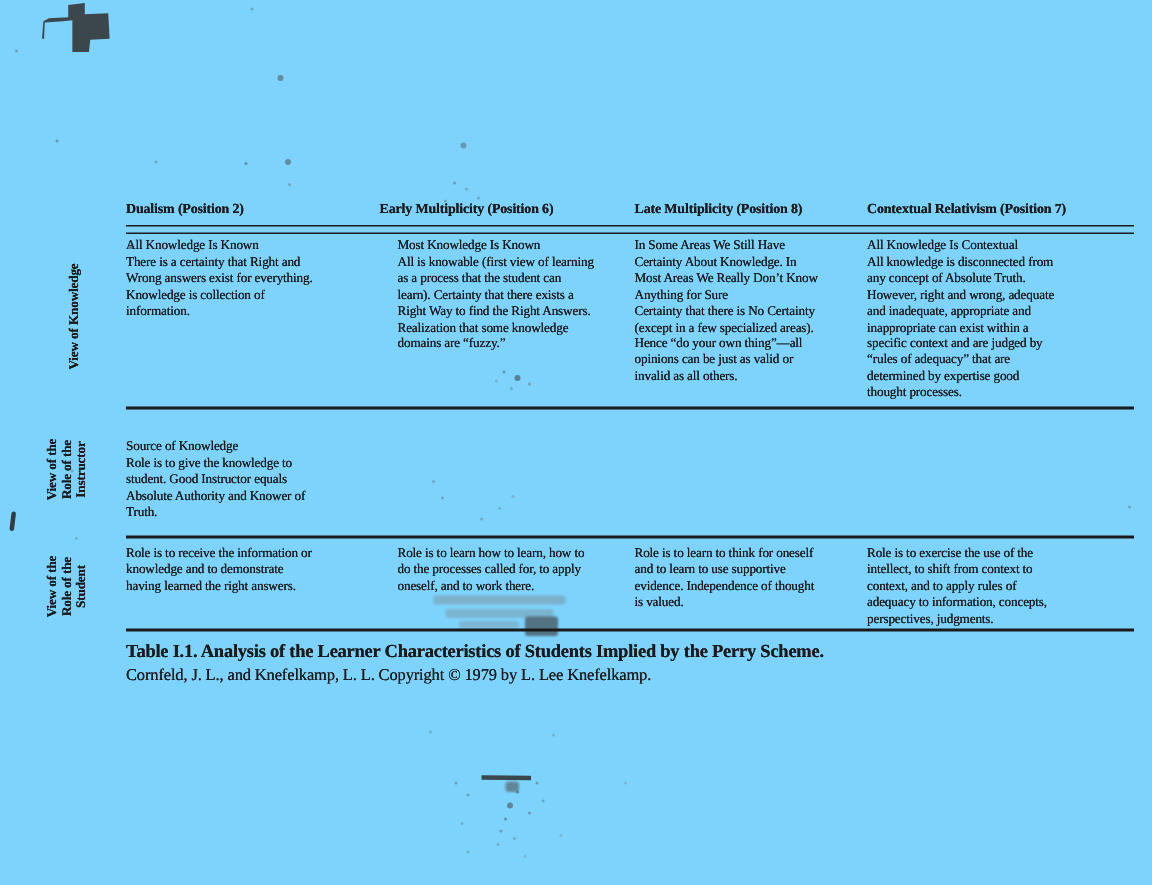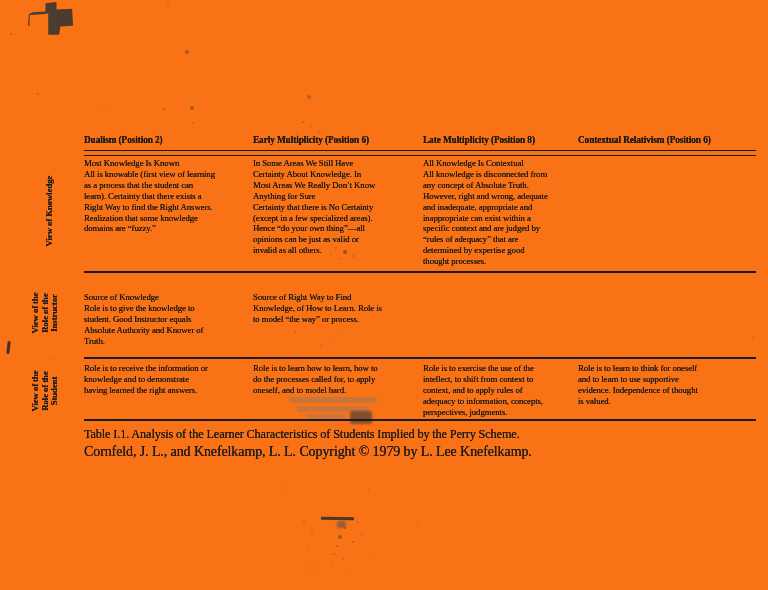--- a/index.html
+++ b/index.html
@@ -1,55 +1,55 @@
 <!DOCTYPE html>
 <html><head>
 <meta charset="utf-8">
 <style>
   html,body{margin:0;padding:0;background:#e9e9e9;}
   .page{
     position:relative; width:768px; height:590px;
-    background:#f97316; overflow:hidden;
+    background:#7dd3fc; overflow:hidden;
     font-family:"Liberation Serif","DejaVu Serif",serif;
     color:#1b1b1b;
   }
   .band{
     position:absolute; left:84px; width:674px;
     display:grid; grid-template-columns:169px 170px 155px 180px;
   }
   .hcell{
     font-size:9.3px; font-weight:bold; letter-spacing:-0.1px;
     text-shadow:0 0 0.3px currentColor;
   }
   .cell{
     font-size:8.8px; line-height:10.9px; letter-spacing:-0.1px;
     white-space:pre-line; text-shadow:0 0 0.3px currentColor;
   }
   .cell:nth-child(1){padding-right:14px;}
-  .cell:nth-child(2){padding-right:14px;}
+  .cell:nth-child(2){padding-right:14px;margin-left:12px;}
   .cell:nth-child(3){padding-right:8px;}
   .cell:nth-child(4){padding-right:12px;}
   .rule{position:absolute; left:84px; width:672px; background:#1a1a1a;}
   .rule.single{height:2px;}
   .rule.double{height:4px; background:none;
     border-top:1.4px solid #1a1a1a; border-bottom:1.4px solid #1a1a1a;}
   .rowlabel{
     position:absolute; transform:translate(-50%,-50%) rotate(-90deg);
     font-size:8.8px; font-weight:bold; line-height:9.6px;
     white-space:pre-line; text-align:center; letter-spacing:-0.1px;
     text-shadow:0 0 0.3px currentColor;
   }
   .caption{
     position:absolute; left:84px; top:427px; width:640px;
-    font-size:12.3px; font-weight:normal; letter-spacing:-0.15px;
+    font-size:12.3px; font-weight:bold; letter-spacing:-0.15px;
     text-shadow:0 0 0.3px currentColor;
   }
   .credit{
     position:absolute; left:84px; top:444px; width:500px;
-    font-size:14px; letter-spacing:-0.1px;
+    font-size:11px; letter-spacing:-0.1px;
     text-shadow:0 0 0.2px currentColor;
   }
   
   .corner-mark{
     position:absolute; left:28px; top:2px; width:46px; height:34px;
     background:#333; opacity:.88;
     clip-path:polygon(38% 4%, 62% 0%, 62% 22%, 96% 20%, 98% 70%, 70% 72%, 68% 96%, 44% 96%, 44% 34%, 30% 36%, 4% 38%, 3% 70%, 0% 70%, 2% 36%, 10% 30%, 38% 28%);
   }
   .paren-mark{
     position:absolute; left:7px; top:341px; width:3px; height:13px;
@@ -109,26 +109,31 @@
 Role of the
 Instructor</div>
   <div class="rowlabel" style="left:45px; top:391px;">View of the
 Role of the
 Student</div>
 
   <div class="band" style="top:135px;">
     <div class="hcell">Dualism (Position 2)</div>
     <div class="hcell">Early Multiplicity (Position 6)</div>
     <div class="hcell">Late Multiplicity (Position 8)</div>
-    <div class="hcell">Contextual Relativism (Position 6)</div>
+    <div class="hcell">Contextual Relativism (Position 7)</div>
   </div>
 
   <div class="rule double" style="top:150px;"></div>
 
   <div class="band" style="top:158px;">
+    <div class="cell">All Knowledge Is Known
+There is a certainty that Right and
+Wrong answers exist for everything.
+Knowledge is collection of
+information.</div>
     <div class="cell">Most Knowledge Is Known
 All is knowable (first view of learning
 as a process that the student can
 learn). Certainty that there exists a
 Right Way to find the Right Answers.
 Realization that some knowledge
 domains are “fuzzy.”</div>
     <div class="cell">In Some Areas We Still Have
 Certainty About Knowledge. In
 Most Areas We Really Don’t Know
@@ -151,43 +156,40 @@
   </div>
 
   <div class="rule single" style="top:271px;"></div>
 
   <div class="band" style="top:292px;">
     <div class="cell">Source of Knowledge
 Role is to give the knowledge to
 student. Good Instructor equals
 Absolute Authority and Knower of
 Truth.</div>
-    <div class="cell">Source of Right Way to Find
-Knowledge, of How to Learn. Role is
-to model “the way” or process.</div>
   </div>
 
   <div class="rule single" style="top:357px;"></div>
 
   <div class="band" style="top:363px;">
     <div class="cell">Role is to receive the information or
 knowledge and to demonstrate
 having learned the right answers.</div>
     <div class="cell">Role is to learn how to learn, how to
 do the processes called for, to apply
-oneself, and to model hard.</div>
+oneself, and to work there.</div>
+    <div class="cell">Role is to learn to think for oneself
+and to learn to use supportive
+evidence. Independence of thought
+is valued.</div>
     <div class="cell">Role is to exercise the use of the
 intellect, to shift from context to
 context, and to apply rules of
 adequacy to information, concepts,
 perspectives, judgments.</div>
-    <div class="cell">Role is to learn to think for oneself
-and to learn to use supportive
-evidence. Independence of thought
-is valued.</div>
   </div>
 
   <div class="rule single" style="top:419px;"></div>
 
   <div class="caption">Table I.1. Analysis of the Learner Characteristics of Students Implied by the Perry Scheme.</div>
   <div class="credit">Cornfeld, J. L., and Knefelkamp, L. L. Copyright © 1979 by L. Lee Knefelkamp.</div>
 
 </div>
 
 </body></html>

